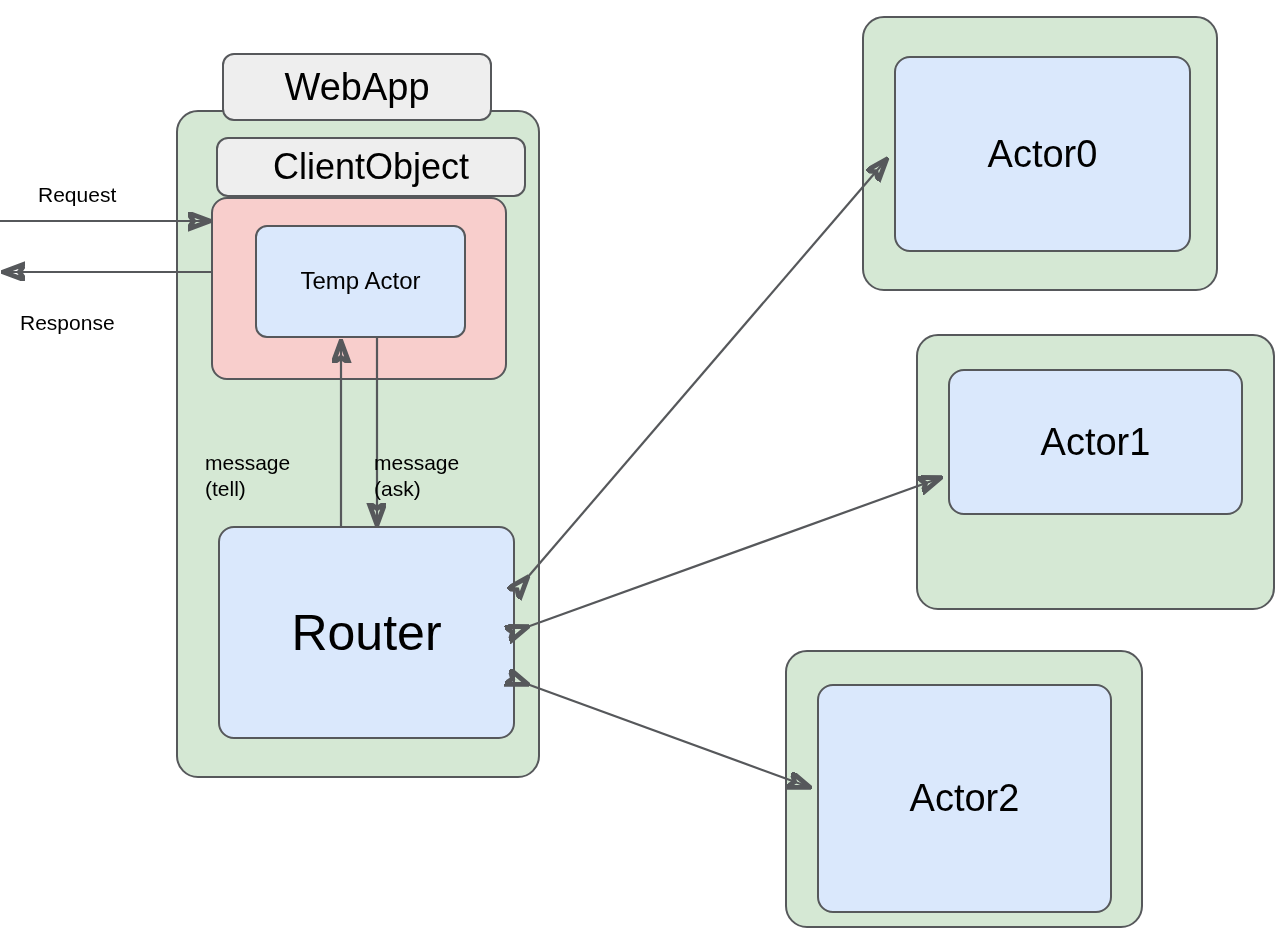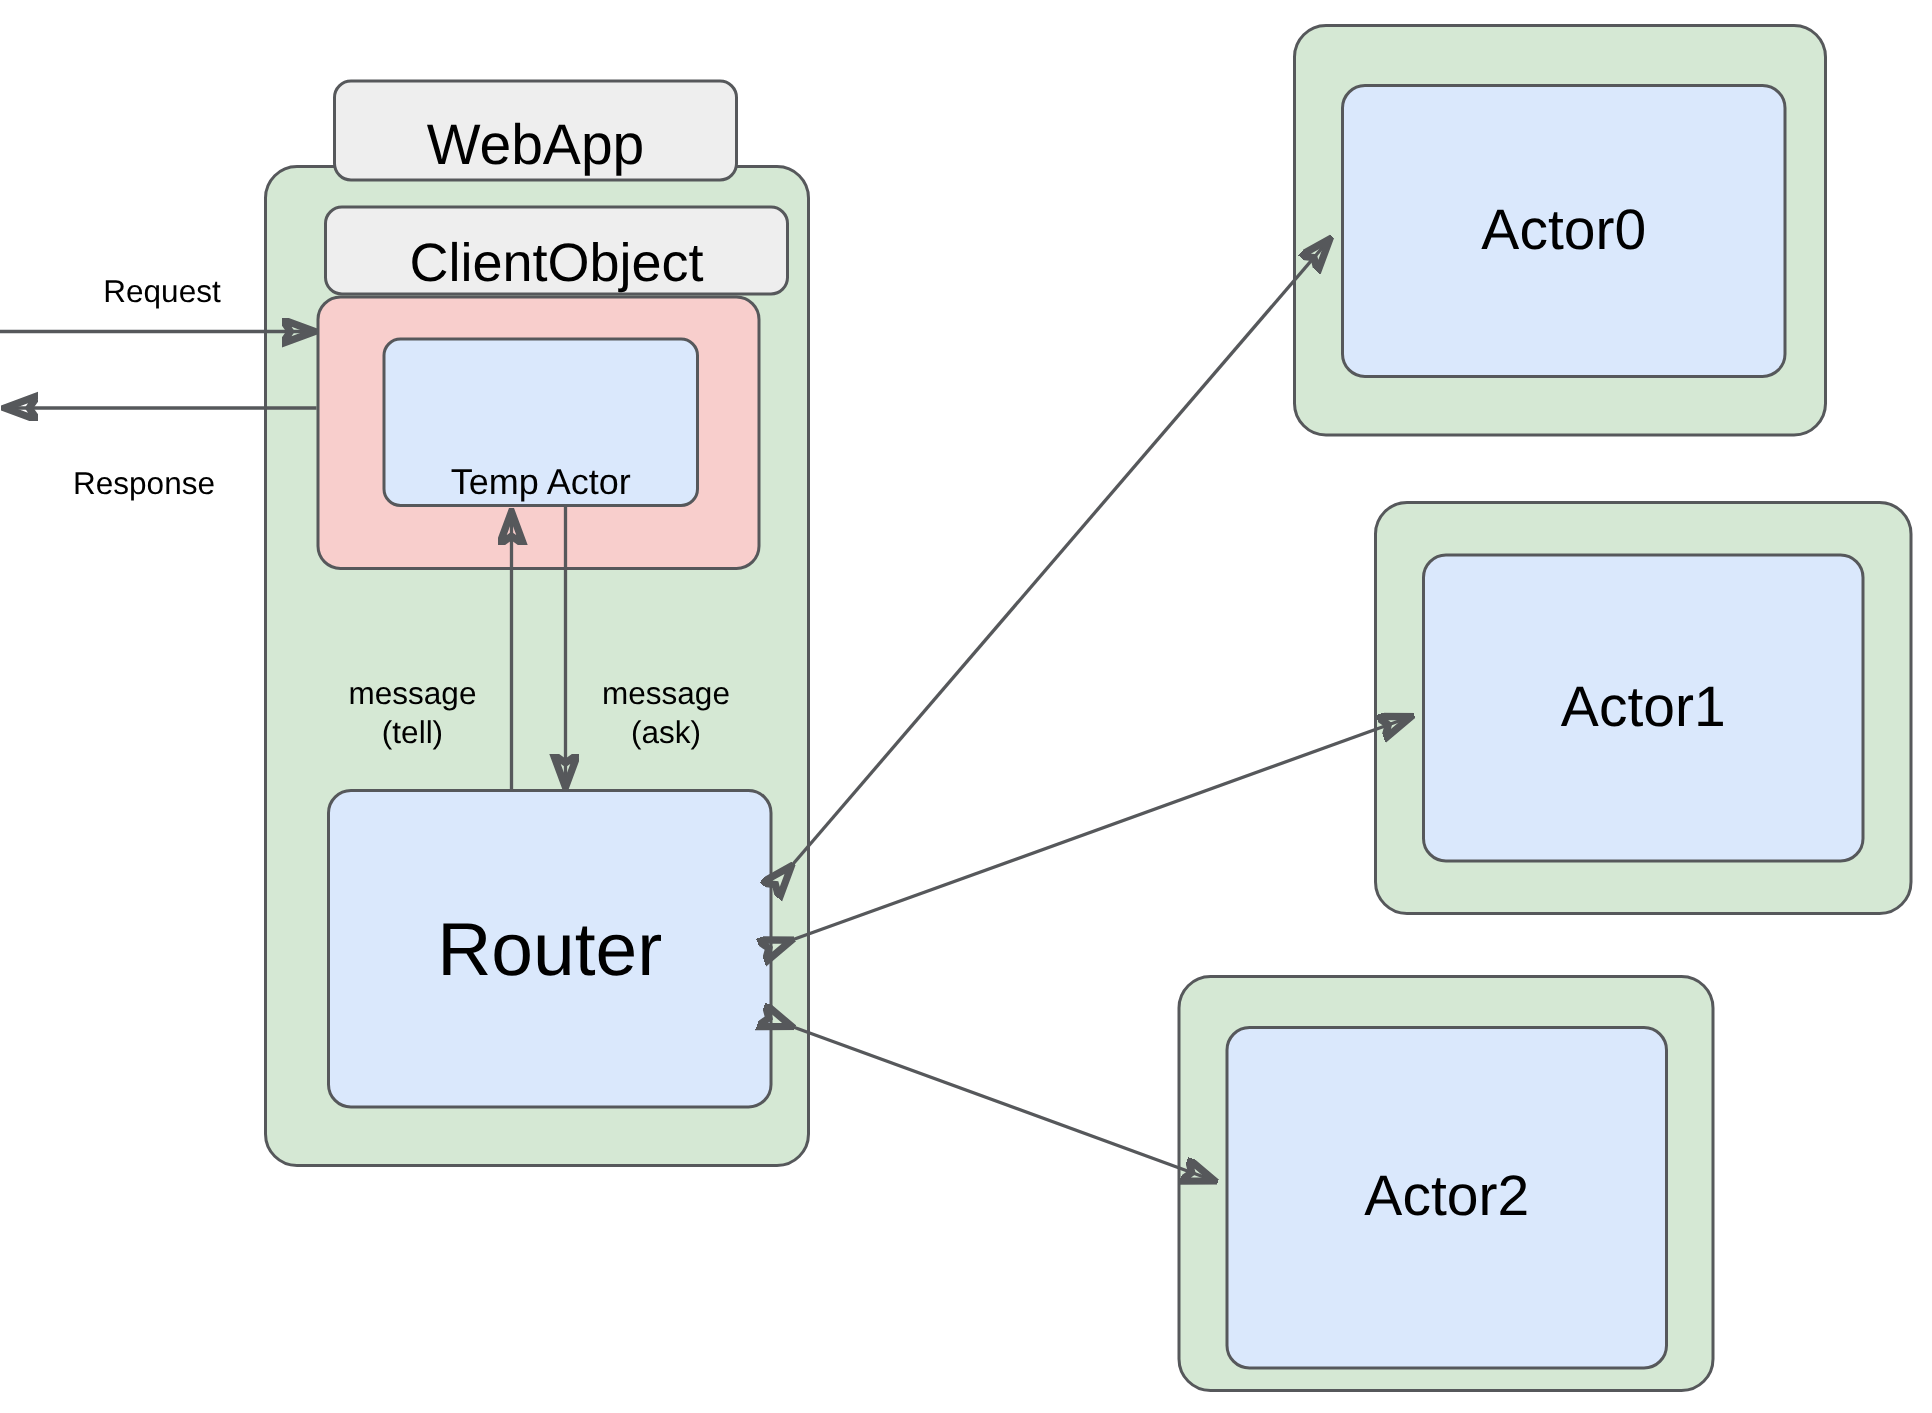--- a/index.html
+++ b/index.html
@@ -26,28 +26,27 @@
     color: #000000;
     line-height: 1.12;
   }
   .green  { background: #d5e8d4; }
   .pink   { background: #f8cecc; }
   .blue   { background: #dae8fc; }
   .grey   { background: #eeeeee; }
 
   .r-lg { border-radius: 22px; }
   .r-md { border-radius: 16px; }
-  .r-sm { border-radius: 12px; align-items: flex-end; }
+  .r-sm { border-radius: 12px; }
 
   .lbl {
     position: absolute;
     color: #000000;
     font-size: 21px;
     line-height: 1.22;
-    text-align: center;
     white-space: pre-line;
     pointer-events: none;
   }
 
   svg.edges {
     position: absolute;
     left: 0; top: 0;
     width: 1288px;
     height: 942px;
     overflow: visible;
@@ -88,21 +87,21 @@
   <div class="box blue r-md t-router" style="left:218px; top:526px; width:297px; height:213px;">
     <span>Router</span>
   </div>
 
   <div class="box green r-lg" style="left:862px; top:16px; width:356px; height:275px;"></div>
   <div class="box blue r-md t-actor" style="left:894px; top:56px; width:297px; height:196px;text-align:center;">
     <span>Actor0</span>
   </div>
 
   <div class="box green r-lg" style="left:916px; top:334px; width:359px; height:276px;"></div>
-  <div class="box blue r-md t-actor" style="left:948px; top:369px; width:295px; height:206px;">
+  <div class="box blue r-md t-actor" style="left:948px; top:369px; width:295px; height:146px;">
     <span>Actor1</span>
   </div>
 
   <div class="box green r-lg" style="left:785px; top:650px; width:358px; height:278px;"></div>
   <div class="box blue r-md t-actor" style="left:817px; top:684px; width:295px; height:229px;">
     <span>Actor2</span>
   </div>
 
   <svg class="edges" viewBox="0 0 1288 942">
     <defs>

